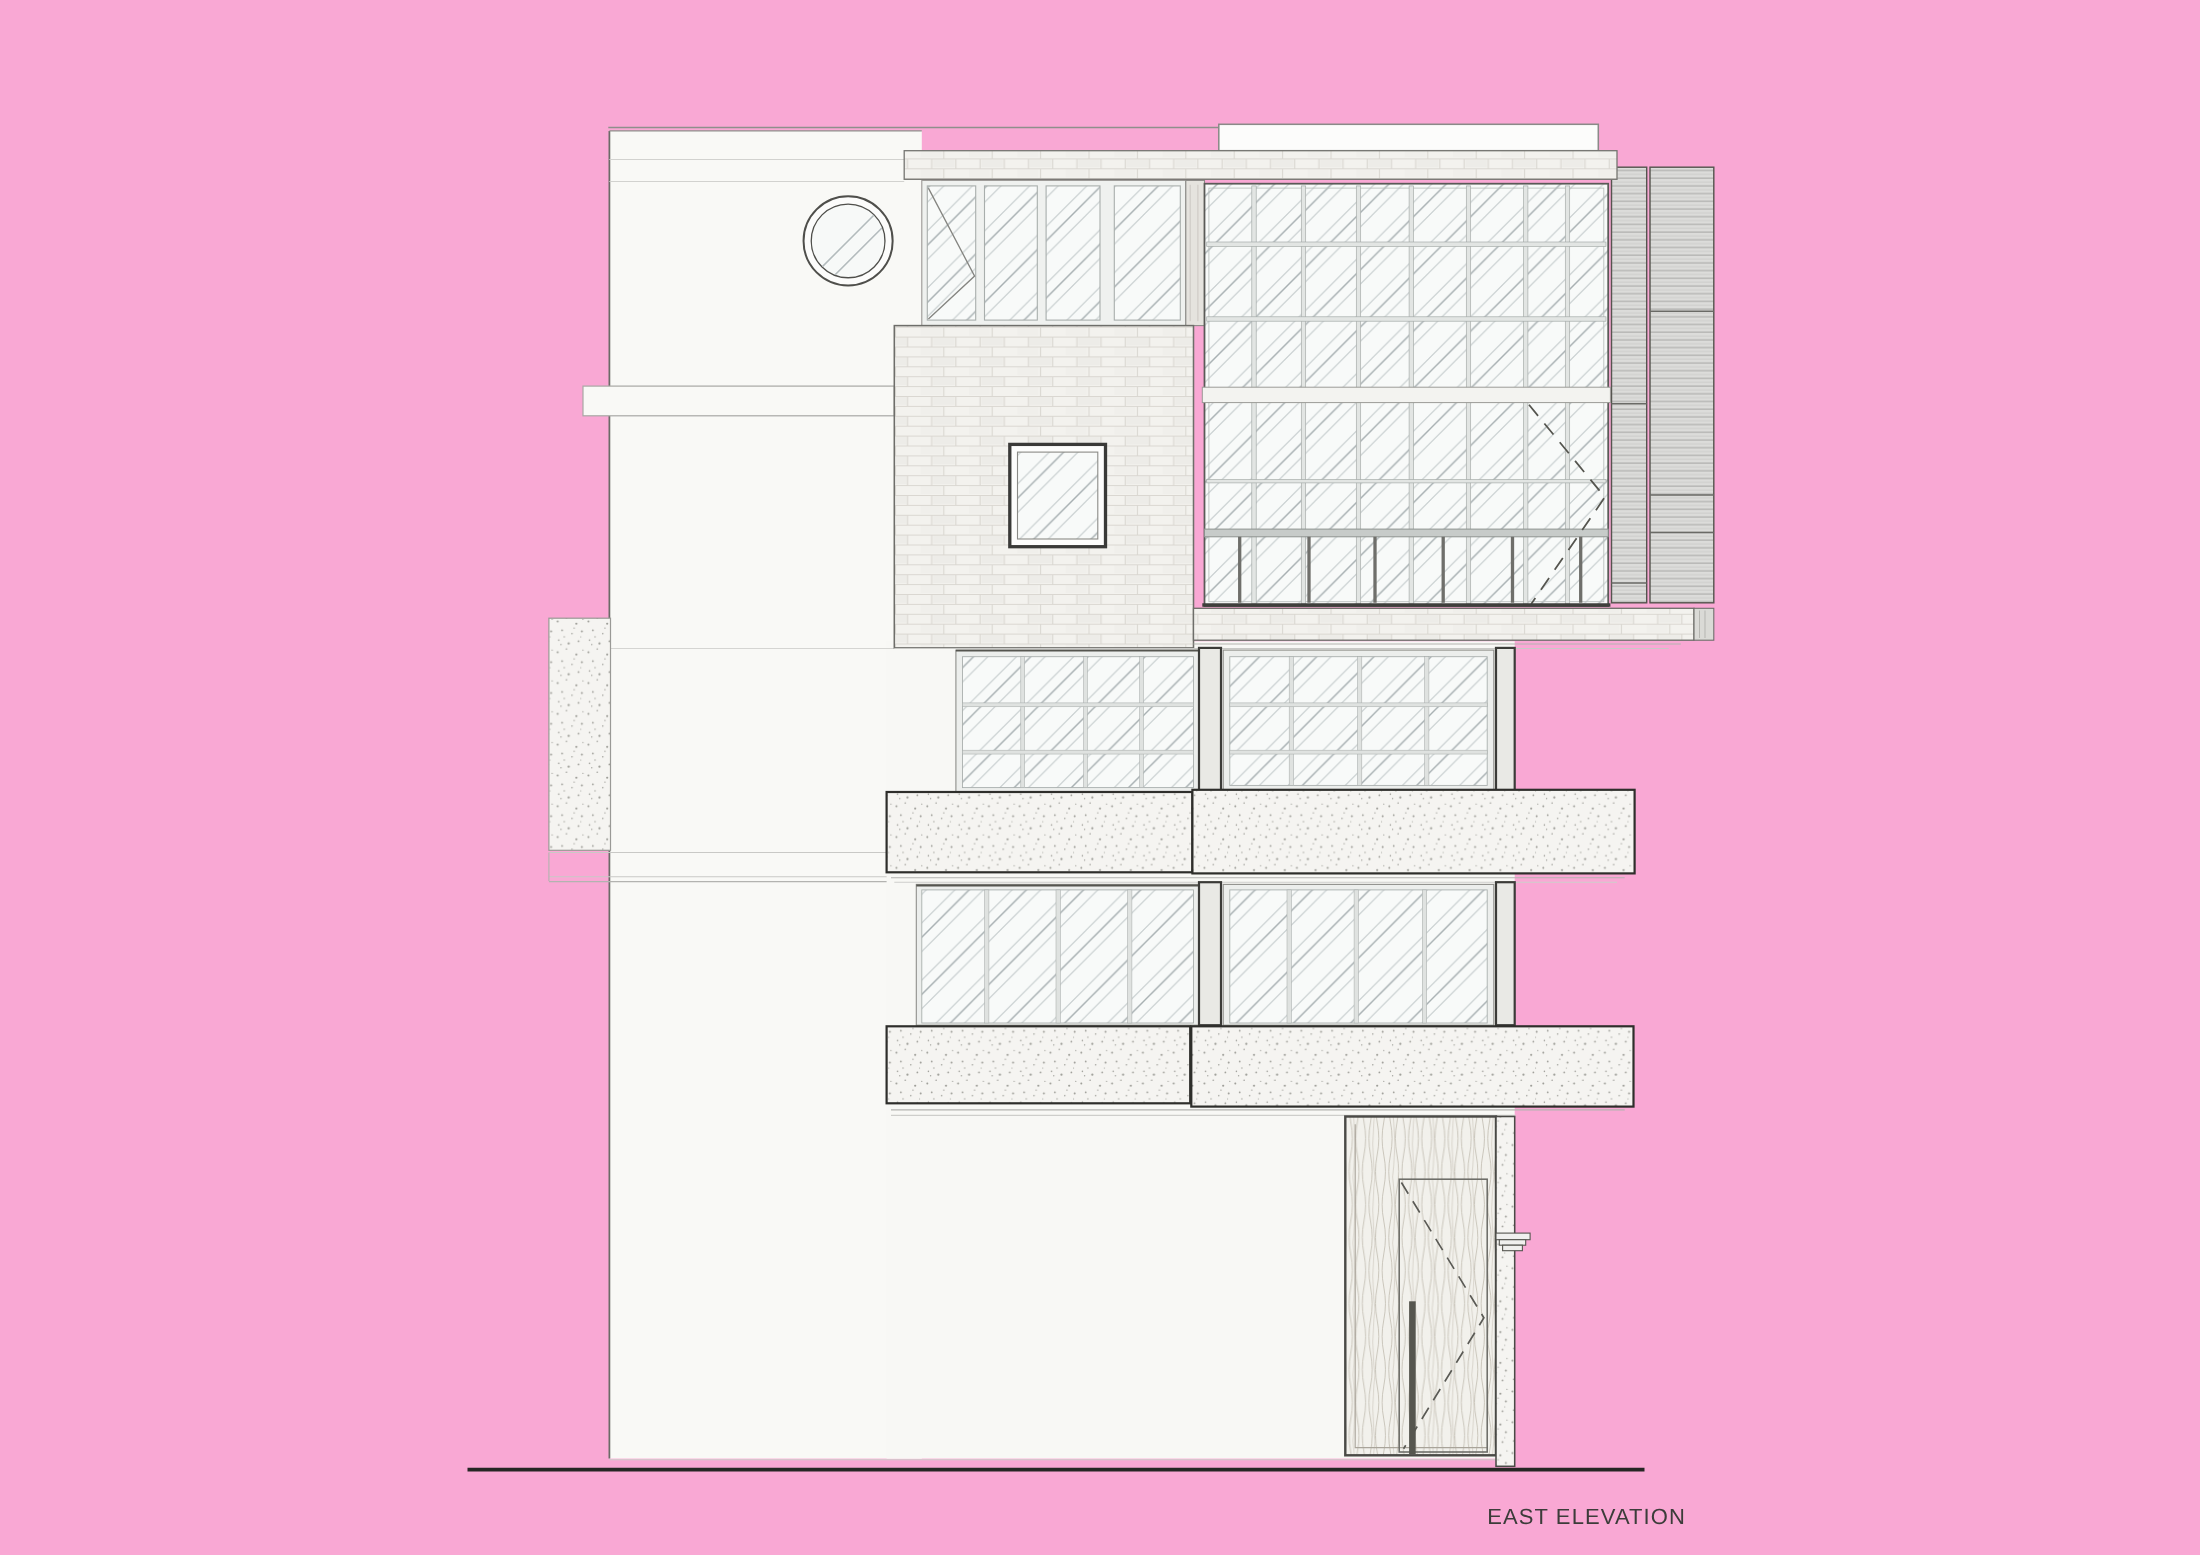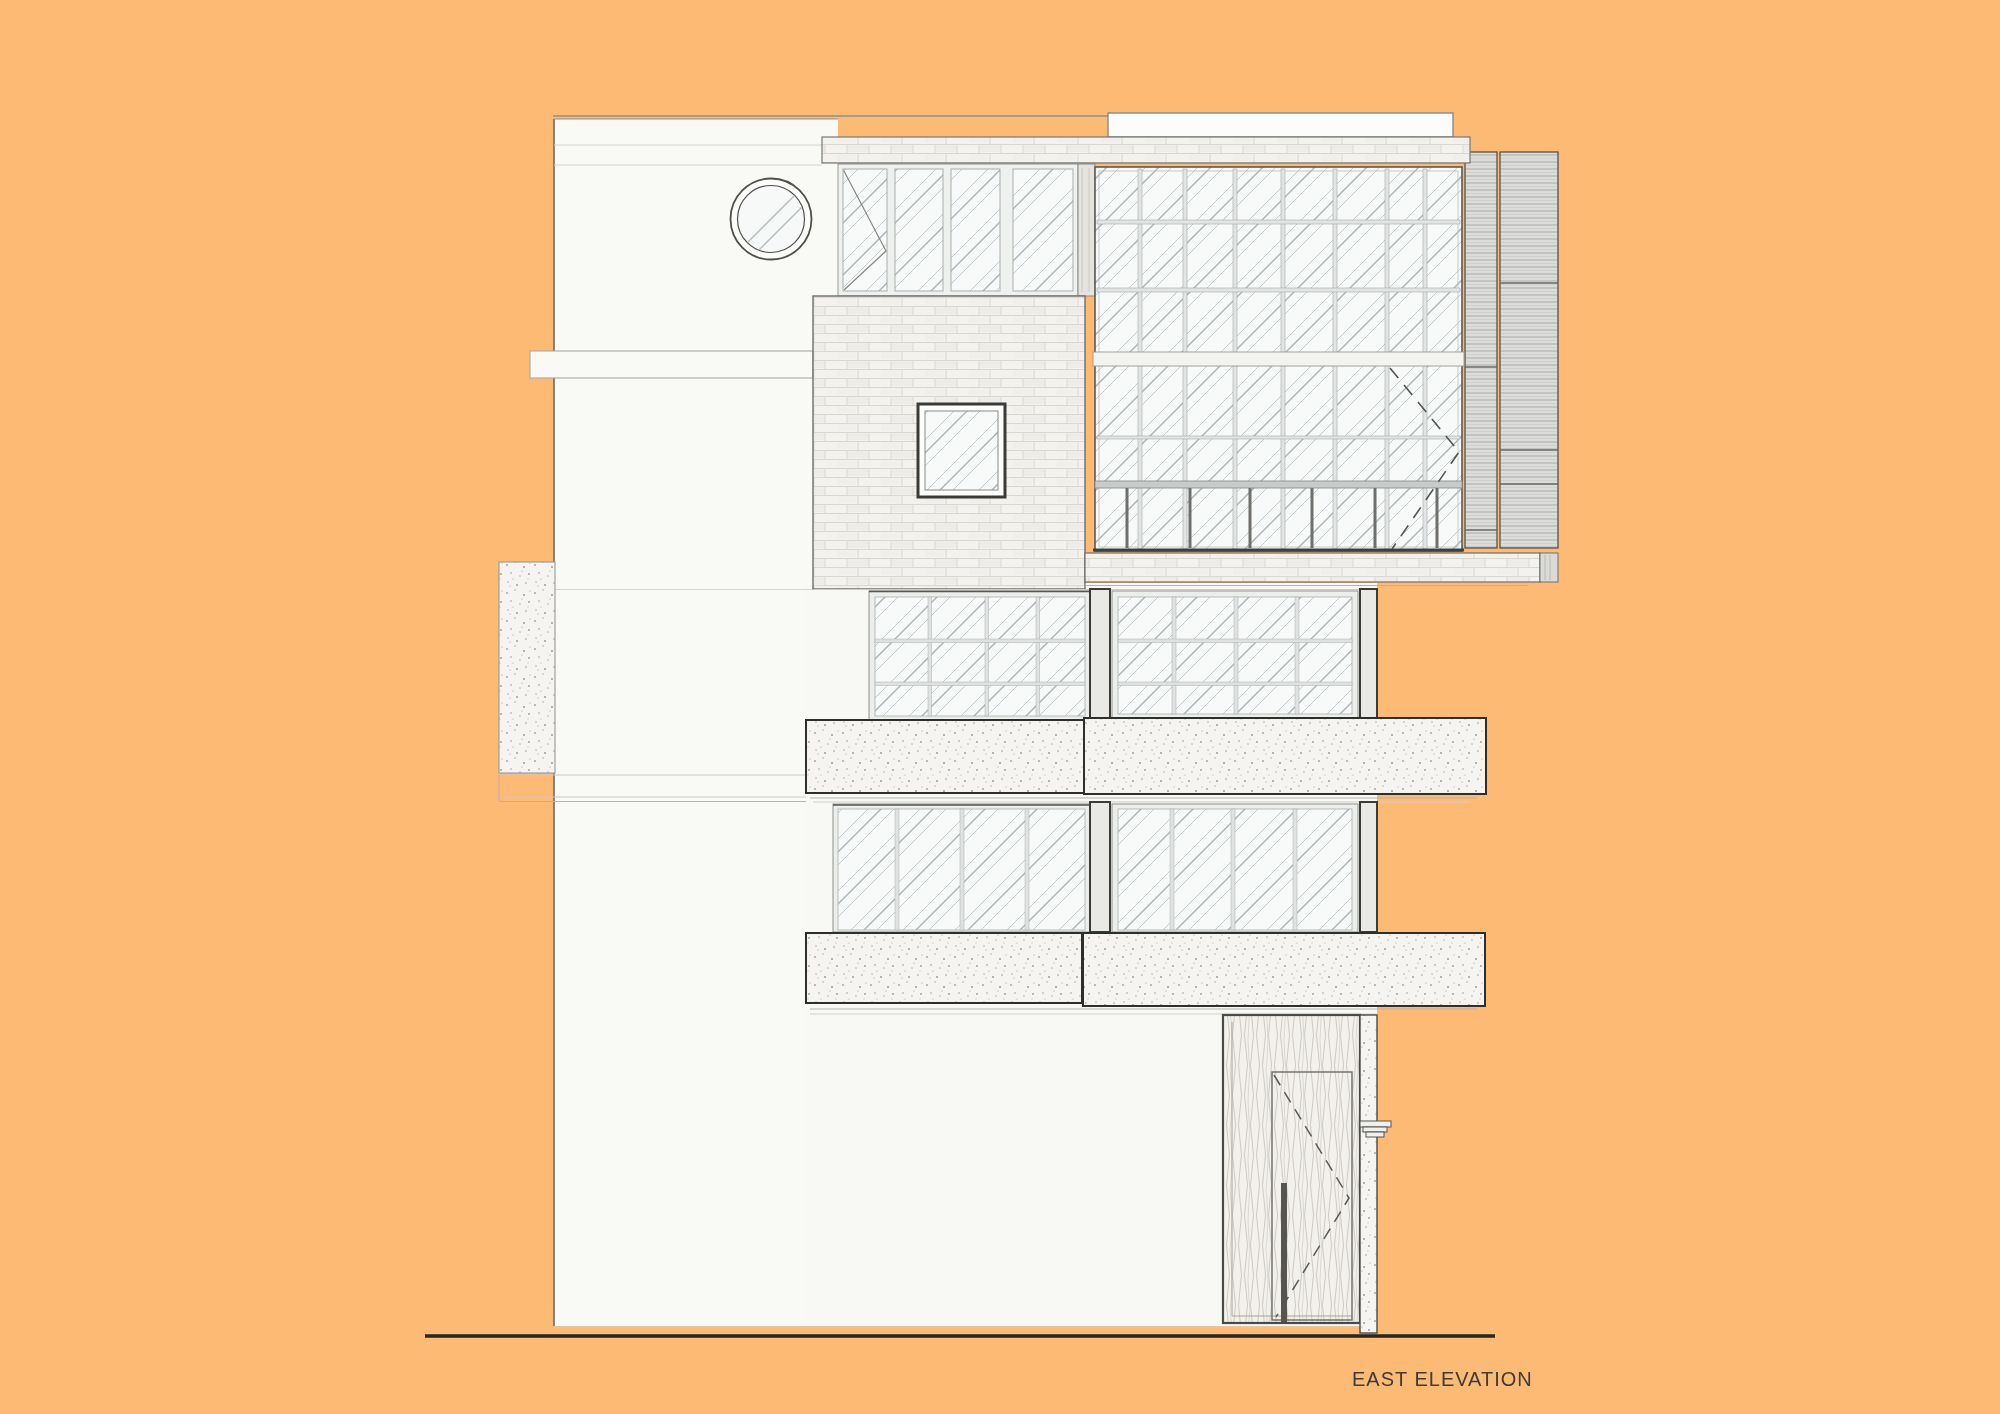--- a/index.html
+++ b/index.html
@@ -1,18 +1,18 @@
 <!DOCTYPE html>
 <html><head>
 <meta charset="utf-8">
 <style>
   html,body{margin:0;padding:0;background:#ffffff;}
   body{width:2000px;height:1414px;position:relative;overflow:hidden;
        font-family:"Liberation Sans", sans-serif;}
-  .sheet{position:absolute;left:0;top:0;width:2000px;height:1414px;background:#fdba74;}
+  .sheet{position:absolute;left:0;top:0;width:2000px;height:1414px;background:#f9a8d4;}
   .title{position:absolute;left:1352px;top:1368px;width:200px;
          font-size:20px;letter-spacing:1px;color:#3c3c3a;font-weight:400;}
   svg{position:absolute;left:0;top:0;}
 </style>
 </head>
 <body>
 
 <div class="sheet">
 <svg width="2000" height="1414" viewBox="0 0 2000 1414">
   <defs>

